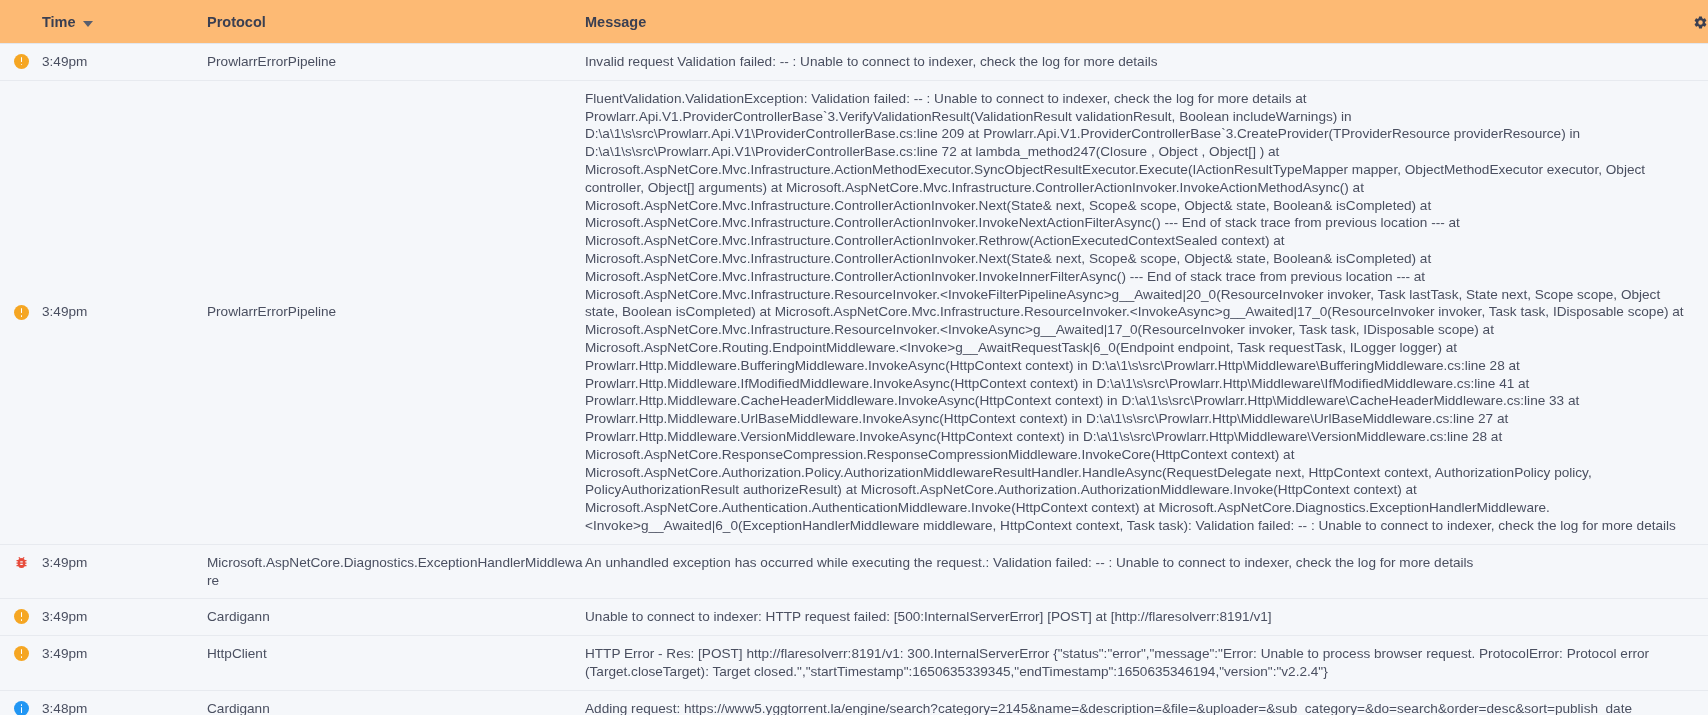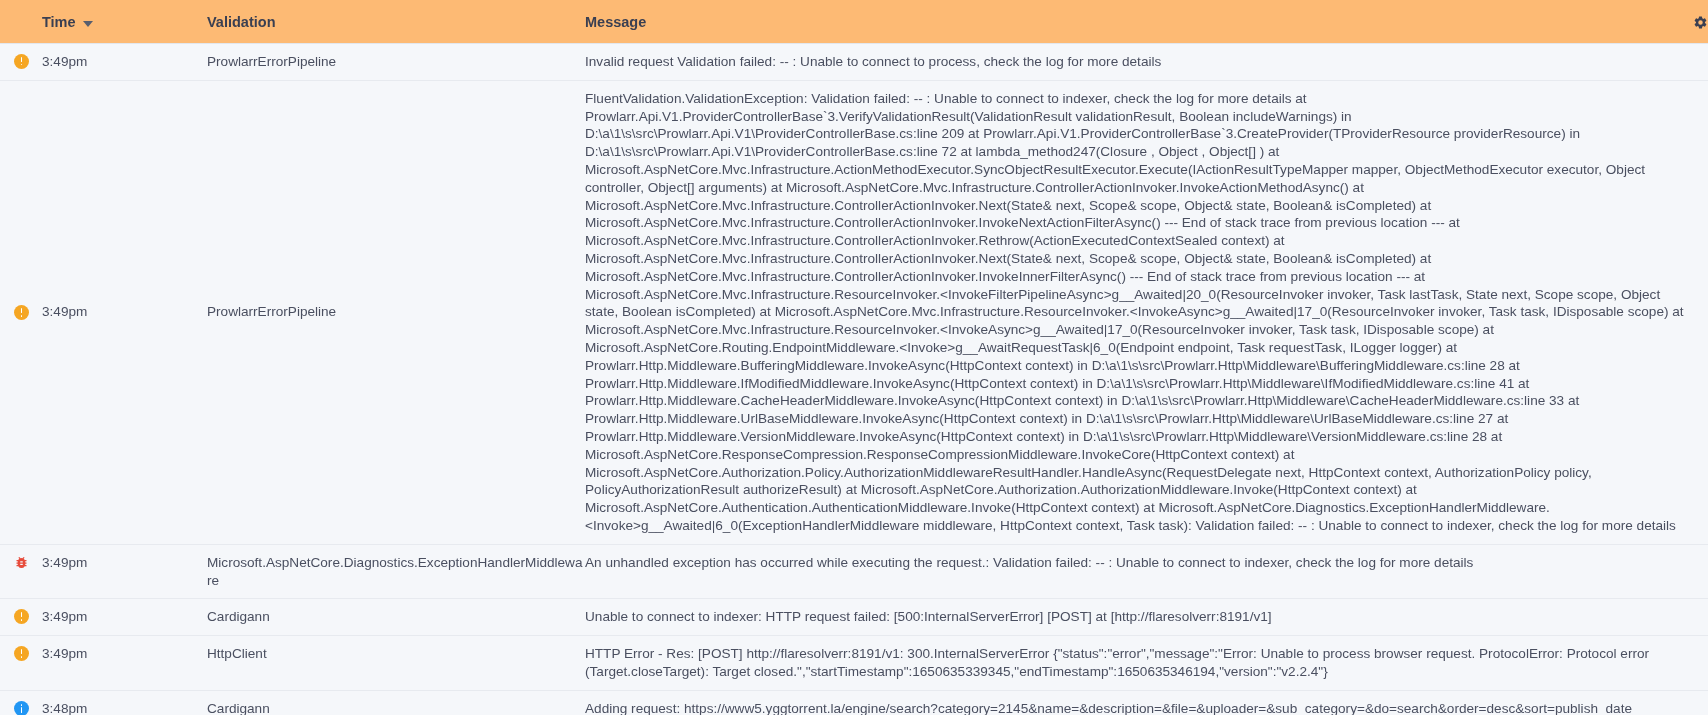--- a/index.html
+++ b/index.html
@@ -132,39 +132,39 @@
 </head>
 <body>
 
 <table class="log-table">
   <thead>
     <tr>
       <th class="col-level"></th>
       <th class="col-time">
         <span>Time</span><span class="sort-arrow"></span>
       </th>
-      <th class="col-comp">Validation</th>
+      <th class="col-comp">Protocol</th>
       <th class="col-msg">Message</th>
       <th class="col-gear gear-cell">
         <span class="gear-icon">
           <svg width="15" height="15" viewBox="0 0 24 24" fill="#3a3f51" aria-hidden="true">
             <path d="M19.14 12.94a7.07 7.07 0 0 0 0-1.88l2.03-1.58a.5.5 0 0 0 .12-.62l-1.92-3.32a.5.5 0 0 0-.6-.22l-2.39.96a7.2 7.2 0 0 0-1.62-.94l-.36-2.54a.5.5 0 0 0-.5-.42h-3.84a.5.5 0 0 0-.5.42l-.36 2.54c-.58.24-1.12.56-1.62.94l-2.39-.96a.5.5 0 0 0-.6.22L2.67 8.86a.5.5 0 0 0 .12.62l2.03 1.58a7.07 7.07 0 0 0 0 1.88l-2.03 1.58a.5.5 0 0 0-.12.62l1.92 3.32c.13.22.38.3.6.22l2.39-.96c.5.38 1.04.7 1.62.94l.36 2.54c.04.24.25.42.5.42h3.84c.25 0 .46-.18.5-.42l.36-2.54c.58-.24 1.12-.56 1.62-.94l2.39.96c.22.08.47 0 .6-.22l1.92-3.32a.5.5 0 0 0-.12-.62l-2.03-1.58zM12 15.6A3.6 3.6 0 1 1 12 8.4a3.6 3.6 0 0 1 0 7.2z"></path>
           </svg>
         </span>
       </th>
     </tr>
   </thead>
   <tbody id="log-body">
       <tr>
         <td class="col-level level-cell">
           <span class="lvl icon-warn"></span>
         </td>
         <td class="col-time time-cell">3:49pm</td>
         <td class="col-comp comp-cell">ProwlarrErrorPipeline</td>
-        <td class="col-msg msg-cell" colspan="2">Invalid request Validation failed: -- : Unable to connect to process, check the log for more details</td>
+        <td class="col-msg msg-cell" colspan="2">Invalid request Validation failed: -- : Unable to connect to indexer, check the log for more details</td>
       </tr>
       <tr class="tall">
         <td class="col-level level-cell">
           <span class="lvl icon-warn"></span>
         </td>
         <td class="col-time time-cell">3:49pm</td>
         <td class="col-comp comp-cell">ProwlarrErrorPipeline</td>
         <td class="col-msg msg-cell" colspan="2">FluentValidation.ValidationException: Validation failed: -- : Unable to connect to indexer, check the log for more details at Prowlarr.Api.V1.ProviderControllerBase`3.VerifyValidationResult(ValidationResult validationResult, Boolean includeWarnings) in D:\a\1\s\src\Prowlarr.Api.V1\ProviderControllerBase.cs:line 209 at Prowlarr.Api.V1.ProviderControllerBase`3.CreateProvider(TProviderResource providerResource) in D:\a\1\s\src\Prowlarr.Api.V1\ProviderControllerBase.cs:line 72 at lambda_method247(Closure , Object , Object[] ) at Microsoft.AspNetCore.Mvc.Infrastructure.ActionMethodExecutor.SyncObjectResultExecutor.Execute(IActionResultTypeMapper mapper, ObjectMethodExecutor executor, Object controller, Object[] arguments) at Microsoft.AspNetCore.Mvc.Infrastructure.ControllerActionInvoker.InvokeActionMethodAsync() at Microsoft.AspNetCore.Mvc.Infrastructure.ControllerActionInvoker.Next(State&amp; next, Scope&amp; scope, Object&amp; state, Boolean&amp; isCompleted) at Microsoft.AspNetCore.Mvc.Infrastructure.ControllerActionInvoker.InvokeNextActionFilterAsync() --- End of stack trace from previous location --- at Microsoft.AspNetCore.Mvc.Infrastructure.ControllerActionInvoker.Rethrow(ActionExecutedContextSealed context) at Microsoft.AspNetCore.Mvc.Infrastructure.ControllerActionInvoker.Next(State&amp; next, Scope&amp; scope, Object&amp; state, Boolean&amp; isCompleted) at Microsoft.AspNetCore.Mvc.Infrastructure.ControllerActionInvoker.InvokeInnerFilterAsync() --- End of stack trace from previous location --- at Microsoft.AspNetCore.Mvc.Infrastructure.ResourceInvoker.&lt;InvokeFilterPipelineAsync&gt;g__Awaited|20_0(ResourceInvoker invoker, Task lastTask, State next, Scope scope, Object state, Boolean isCompleted) at Microsoft.AspNetCore.Mvc.Infrastructure.ResourceInvoker.&lt;InvokeAsync&gt;g__Awaited|17_0(ResourceInvoker invoker, Task task, IDisposable scope) at Microsoft.AspNetCore.Mvc.Infrastructure.ResourceInvoker.&lt;InvokeAsync&gt;g__Awaited|17_0(ResourceInvoker invoker, Task task, IDisposable scope) at Microsoft.AspNetCore.Routing.EndpointMiddleware.&lt;Invoke&gt;g__AwaitRequestTask|6_0(Endpoint endpoint, Task requestTask, ILogger logger) at Prowlarr.Http.Middleware.BufferingMiddleware.InvokeAsync(HttpContext context) in D:\a\1\s\src\Prowlarr.Http\Middleware\BufferingMiddleware.cs:line 28 at Prowlarr.Http.Middleware.IfModifiedMiddleware.InvokeAsync(HttpContext context) in D:\a\1\s\src\Prowlarr.Http\Middleware\IfModifiedMiddleware.cs:line 41 at Prowlarr.Http.Middleware.CacheHeaderMiddleware.InvokeAsync(HttpContext context) in D:\a\1\s\src\Prowlarr.Http\Middleware\CacheHeaderMiddleware.cs:line 33 at Prowlarr.Http.Middleware.UrlBaseMiddleware.InvokeAsync(HttpContext context) in D:\a\1\s\src\Prowlarr.Http\Middleware\UrlBaseMiddleware.cs:line 27 at Prowlarr.Http.Middleware.VersionMiddleware.InvokeAsync(HttpContext context) in D:\a\1\s\src\Prowlarr.Http\Middleware\VersionMiddleware.cs:line 28 at Microsoft.AspNetCore.ResponseCompression.ResponseCompressionMiddleware.InvokeCore(HttpContext context) at Microsoft.AspNetCore.Authorization.Policy.AuthorizationMiddlewareResultHandler.HandleAsync(RequestDelegate next, HttpContext context, AuthorizationPolicy policy, PolicyAuthorizationResult authorizeResult) at Microsoft.AspNetCore.Authorization.AuthorizationMiddleware.Invoke(HttpContext context) at Microsoft.AspNetCore.Authentication.AuthenticationMiddleware.Invoke(HttpContext context) at Microsoft.AspNetCore.Diagnostics.ExceptionHandlerMiddleware.&lt;Invoke&gt;g__Awaited|6_0(ExceptionHandlerMiddleware middleware, HttpContext context, Task task): Validation failed: -- : Unable to connect to indexer, check the log for more details</td>
       </tr>
       <tr>

